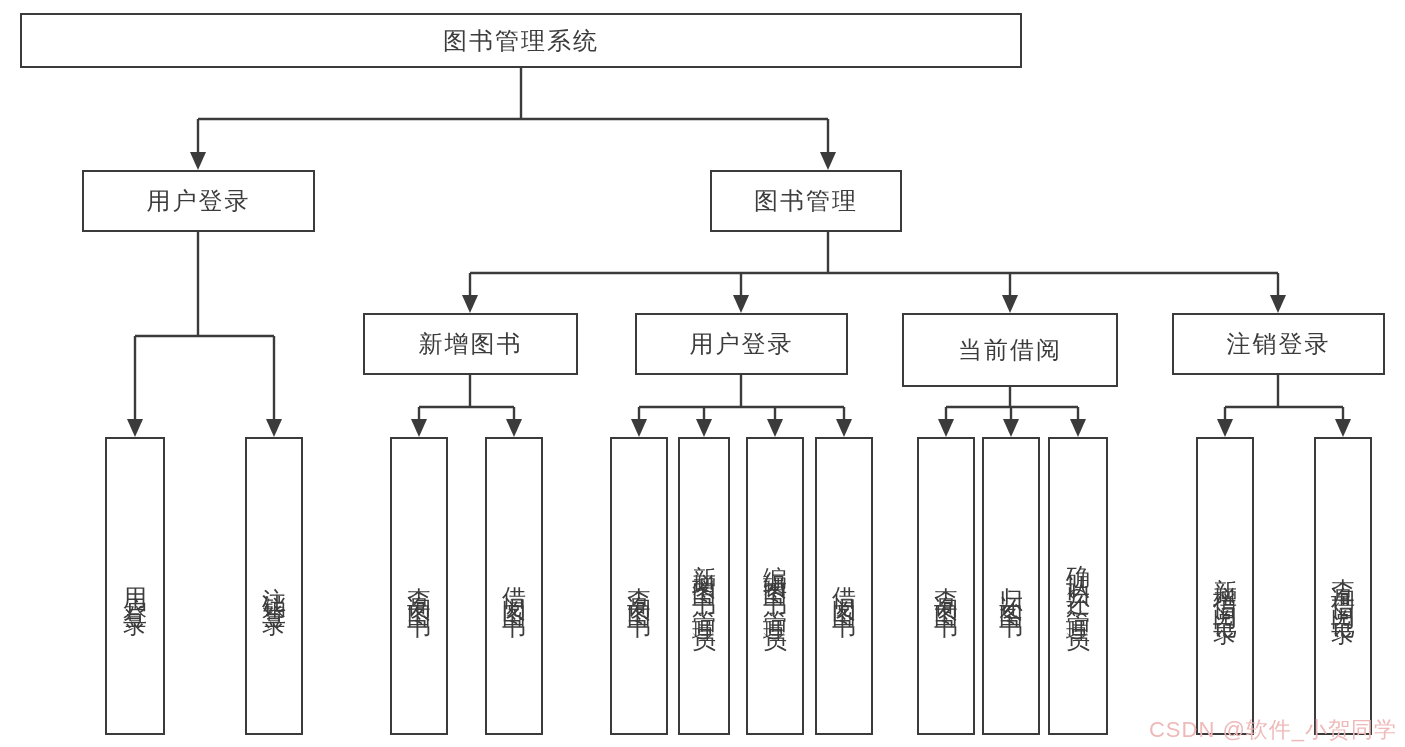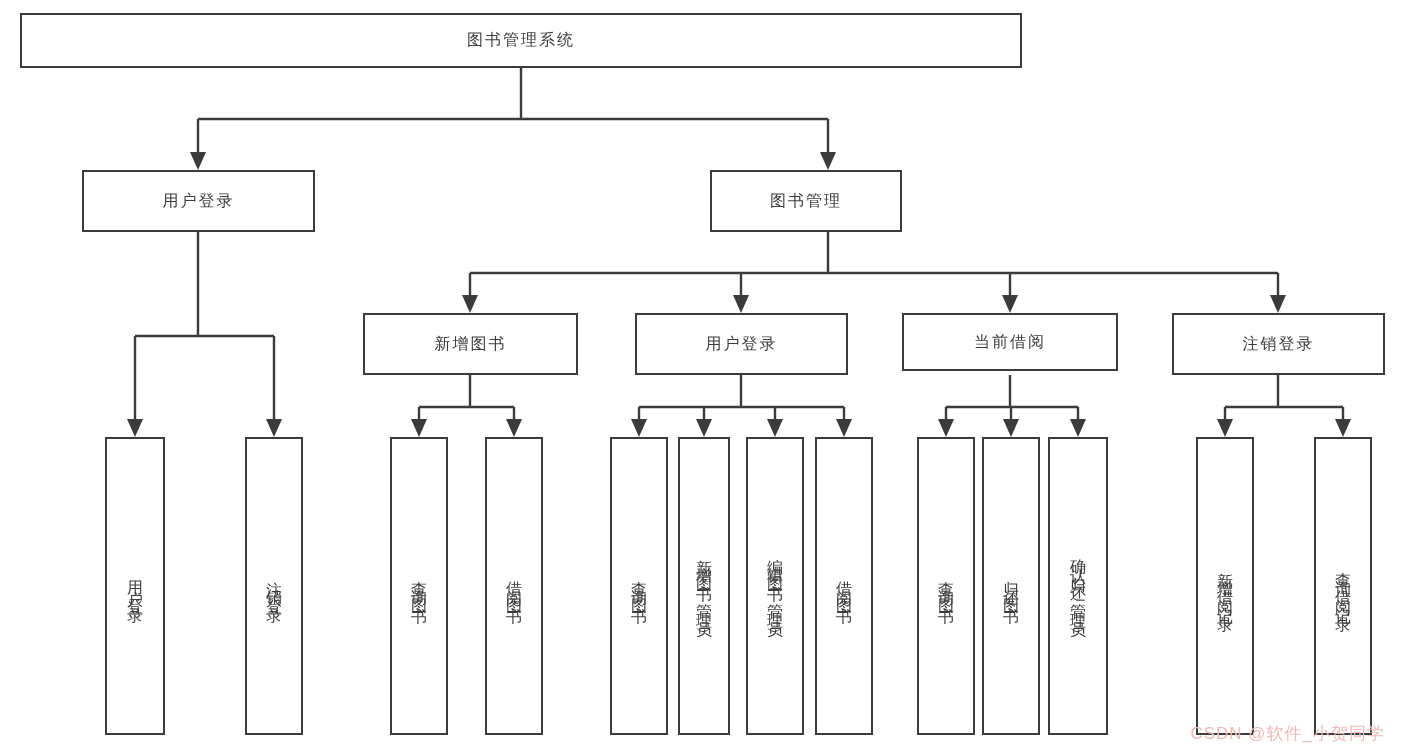--- a/index.html
+++ b/index.html
@@ -19,35 +19,35 @@
   .connectors{position:absolute;left:0;top:0;width:1405px;height:747px;}
   .connectors path{stroke:var(--line);stroke-width:2.4;fill:none;}
   .connectors polygon{fill:var(--line);stroke:none;}
   .box{
     position:absolute;
     box-sizing:border-box;
     border:2.6px solid var(--line);
     background:#fff;
     display:flex;align-items:center;justify-content:center;
     color:var(--text);
-    font-size:16px;
+    font-size:24px;
     z-index:2;
   }
   .box span{display:block;letter-spacing:2px;white-space:nowrap;}
   .vert span{
     writing-mode:vertical-rl;
     text-orientation:mixed;
     letter-spacing:9px;
     white-space:normal;
     line-height:1;
   }
   .watermark{
     position:absolute;
-    right:20px;bottom:2px;
-    font-size:17px;
+    right:8px;bottom:2px;
+    font-size:22px;
     color:var(--wm);
     letter-spacing:1px;
     z-index:3;
     pointer-events:none;
   }
 </style>
 </head>
 <body>
 
 <div class="stage">
@@ -98,21 +98,21 @@
   <div class="box" style="left:710px;top:170px;width:192px;height:62px">
     <span>图书管理</span>
   </div>
 
   <div class="box" style="left:363px;top:313px;width:215px;height:62px">
     <span>新增图书</span>
   </div>
   <div class="box" style="left:635px;top:313px;width:213px;height:62px">
     <span>用户登录</span>
   </div>
-  <div class="box" style="left:902px;top:313px;width:216px;height:58px">
+  <div class="box" style="left:902px;top:313px;width:216px;height:74px">
     <span>当前借阅</span>
   </div>
   <div class="box" style="left:1172px;top:313px;width:213px;height:62px">
     <span>注销登录</span>
   </div>
 
   <div class="box vert" style="left:105px;top:437px;width:60px;height:298px">
     <span>用户登录</span>
   </div>
   <div class="box vert" style="left:245px;top:437px;width:58px;height:298px">

